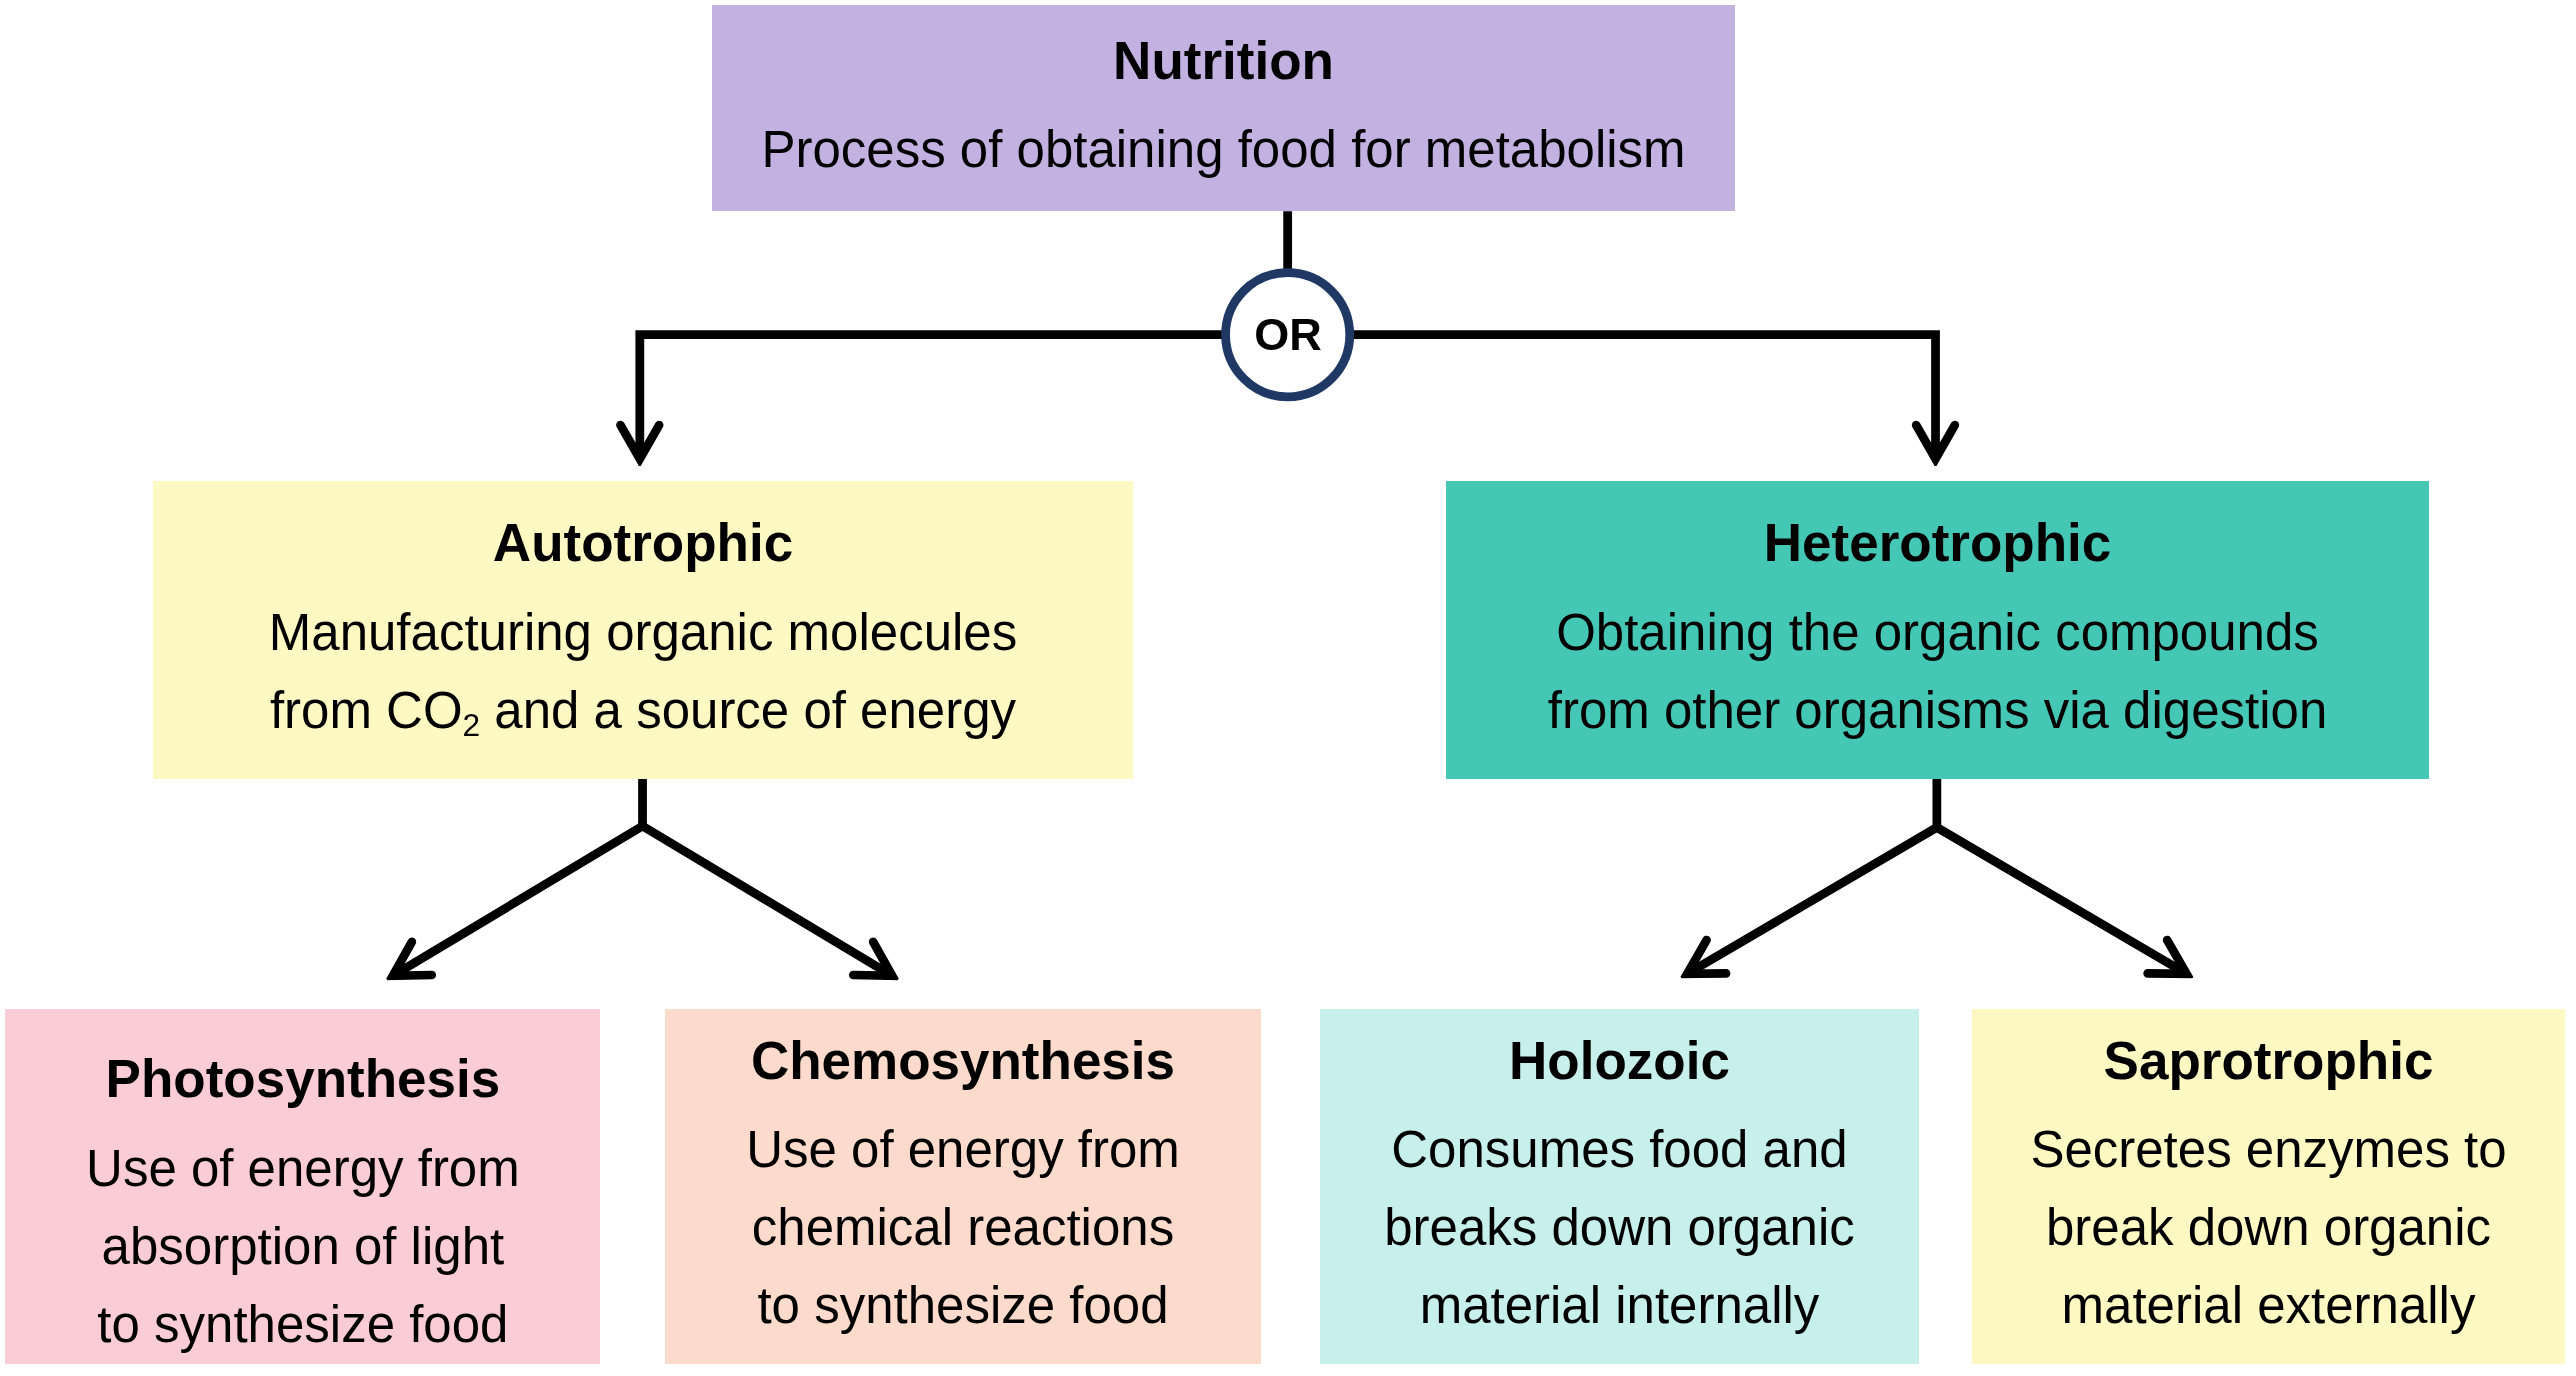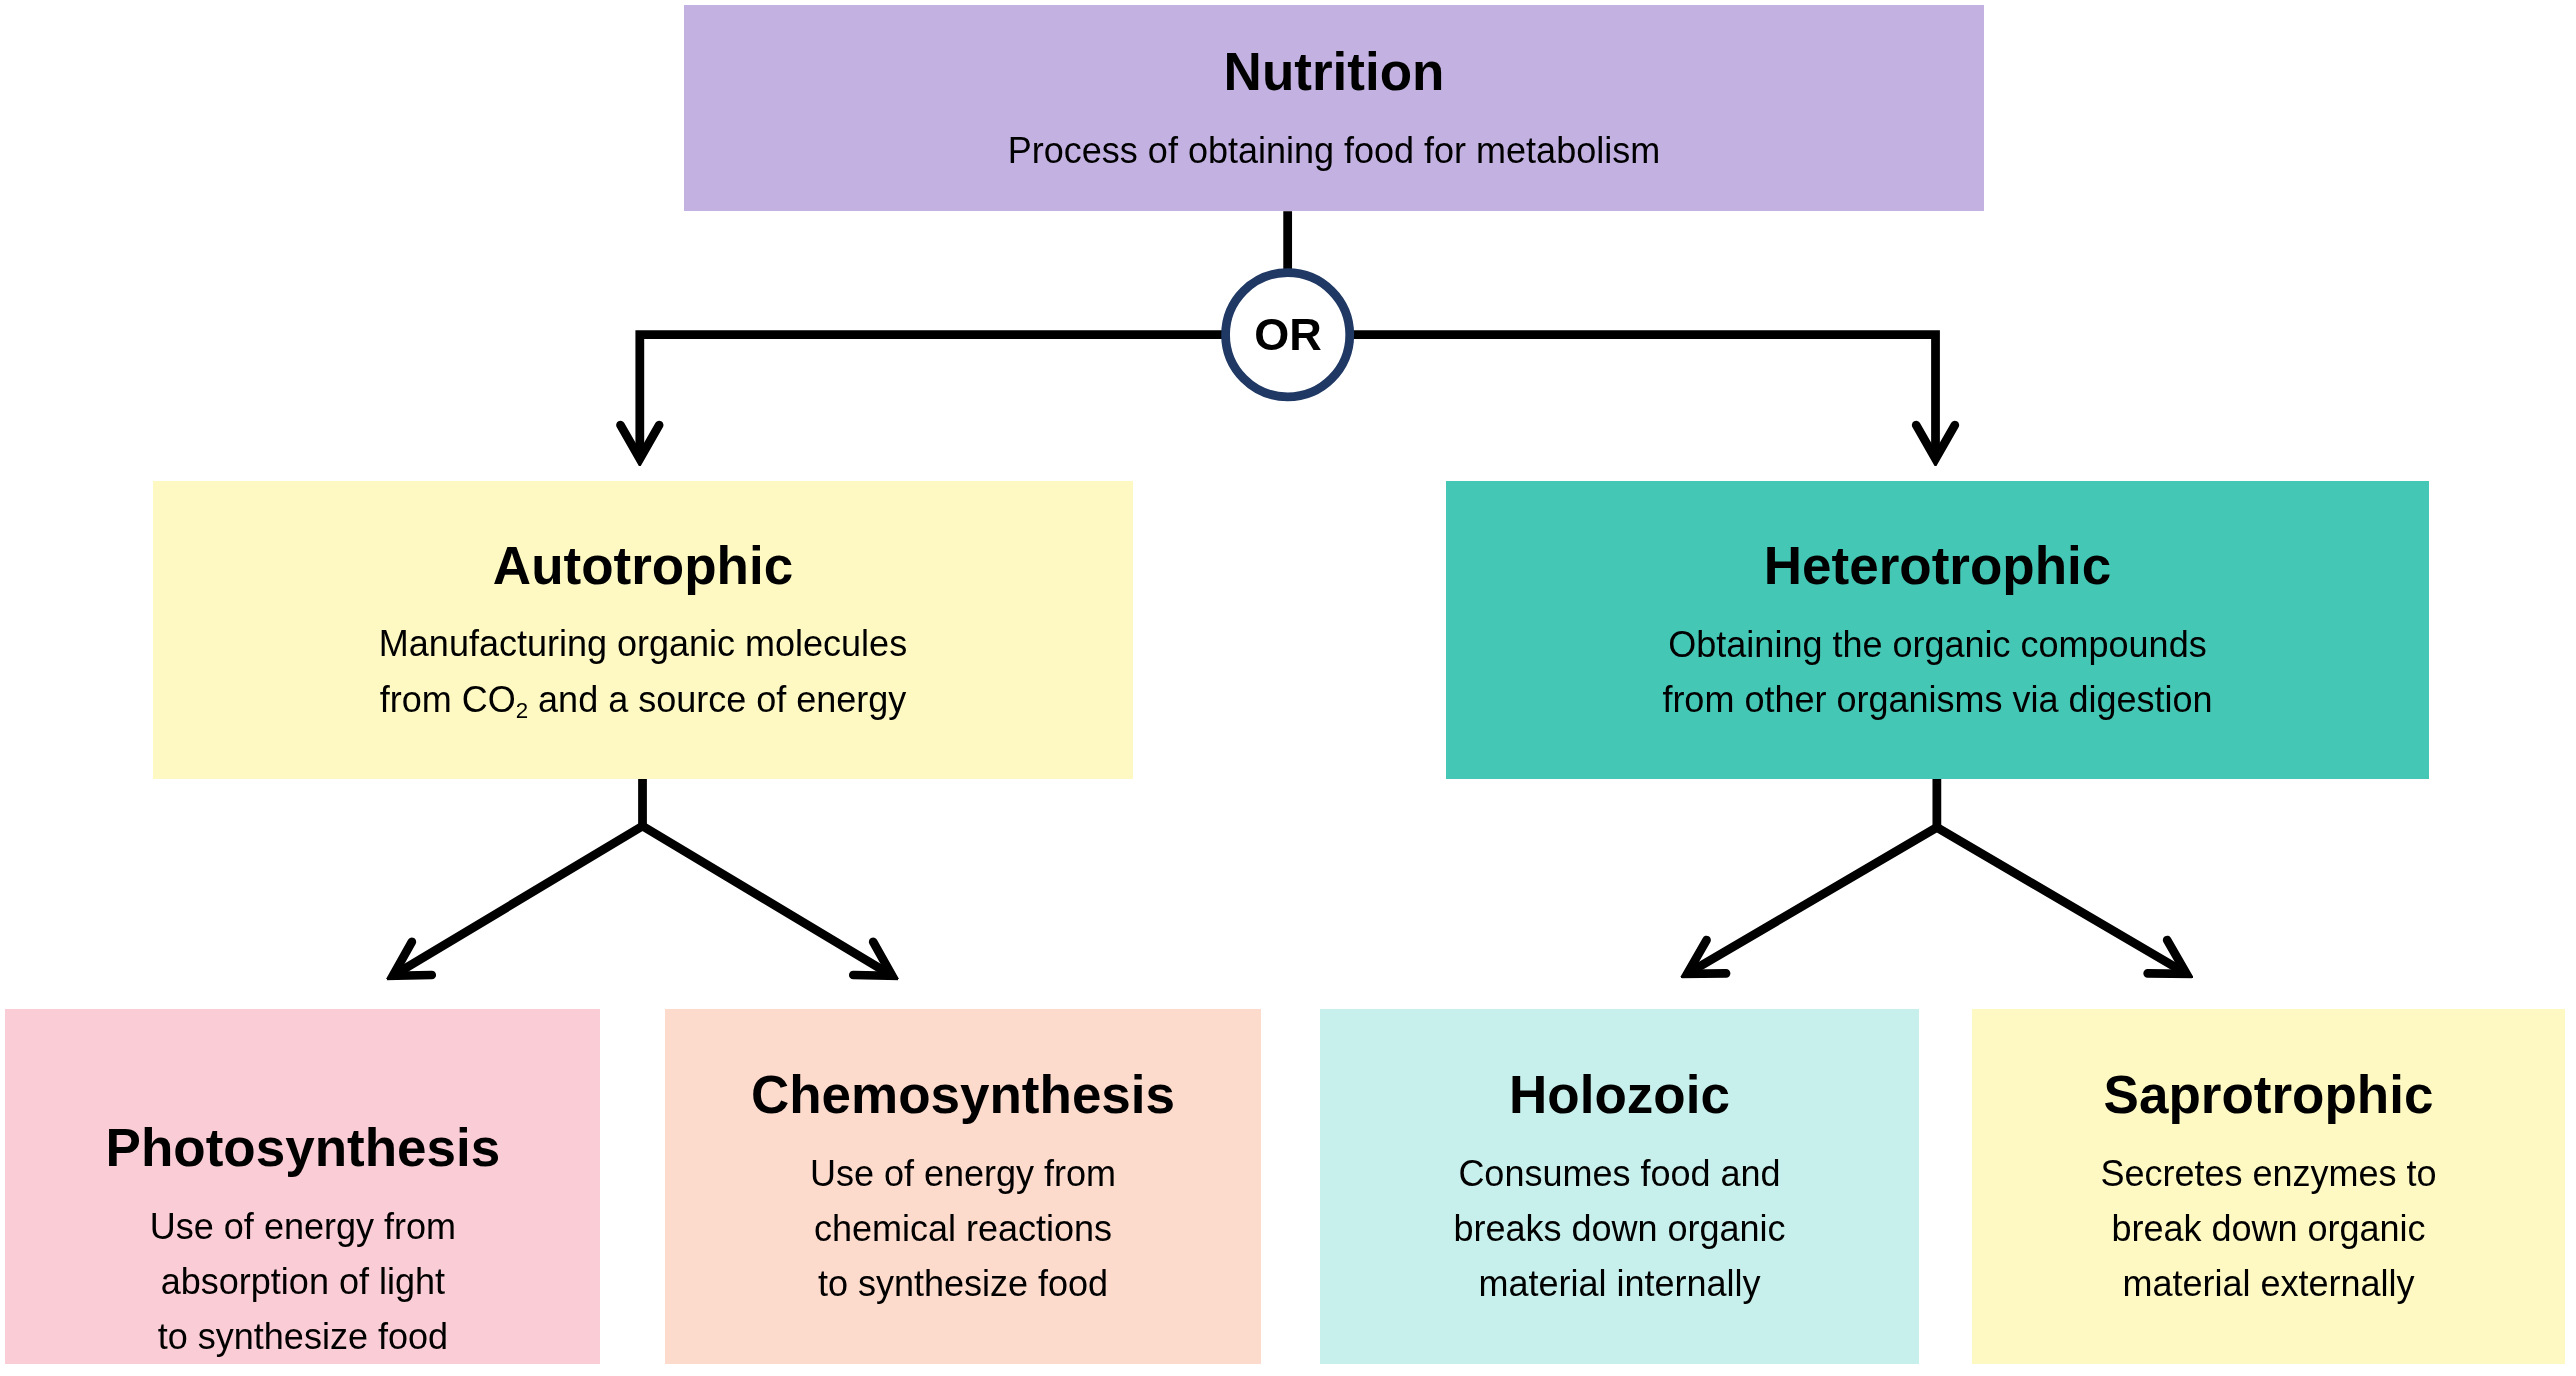--- a/index.html
+++ b/index.html
@@ -17,25 +17,25 @@
   }
   .node {
     position:absolute;
     display:flex; flex-direction:column;
     align-items:center; justify-content:center;
     text-align:center;
     z-index:2;
     row-gap:17.5px;
   }
   .node .title { font-weight:bold; font-size:53px; line-height:1.25; }
-  .node .body  { font-size:36px; line-height:1.53; }
+  .node .body  { font-size:51px; line-height:1.53; }
   .node .body sub { font-size:0.62em; vertical-align:-0.25em; }
 
   
-  #nutrition      { left:684px; top:5.4px;    width:1300px; height:206px; }
+  #nutrition      { left:712px; top:5.4px;    width:1023px; height:206px; }
   #autotrophic    { left:153px;  top:481px;  width:980px; height:298px; }
   #heterotrophic  { left:1446px; top:481px;  width:983px; height:298px; }
   #photosynthesis { left:5.4px;    top:1009px; width:595px;  height:355px;justify-content:flex-end; }
   #chemosynthesis { left:665px;  top:1009px; width:596px;  height:355px; }
   #holozoic       { left:1320px; top:1009px; width:599px;  height:355px; }
   #saprotrophic   { left:1972px; top:1009px; width:593px;  height:355px; }
 
   #or-label {
     position:absolute; left:1226px; top:273px; width:124px; height:124px;
     display:flex; align-items:center; justify-content:center;

